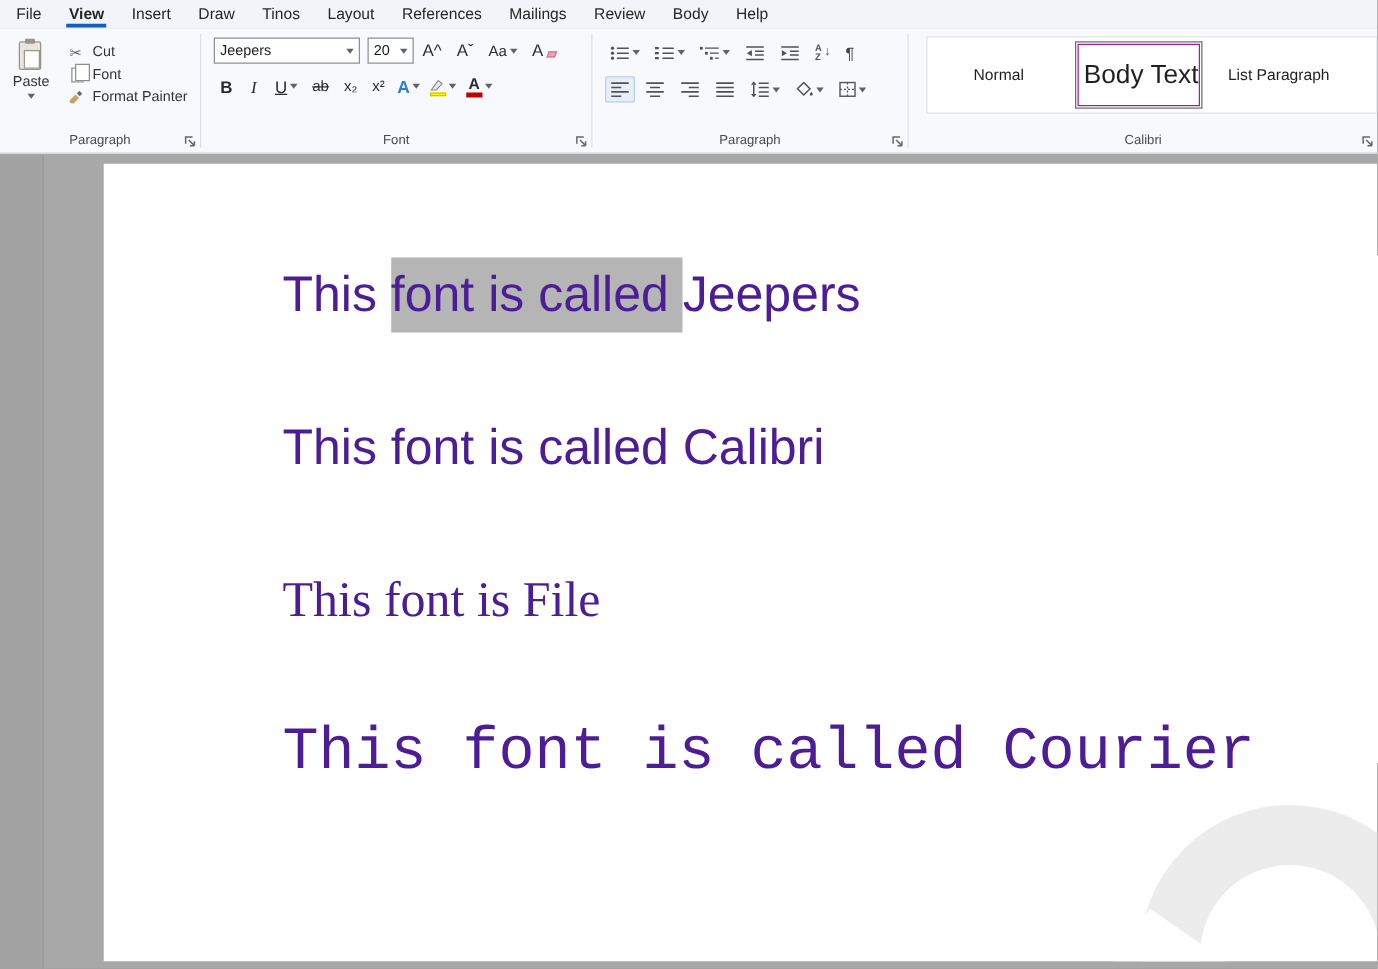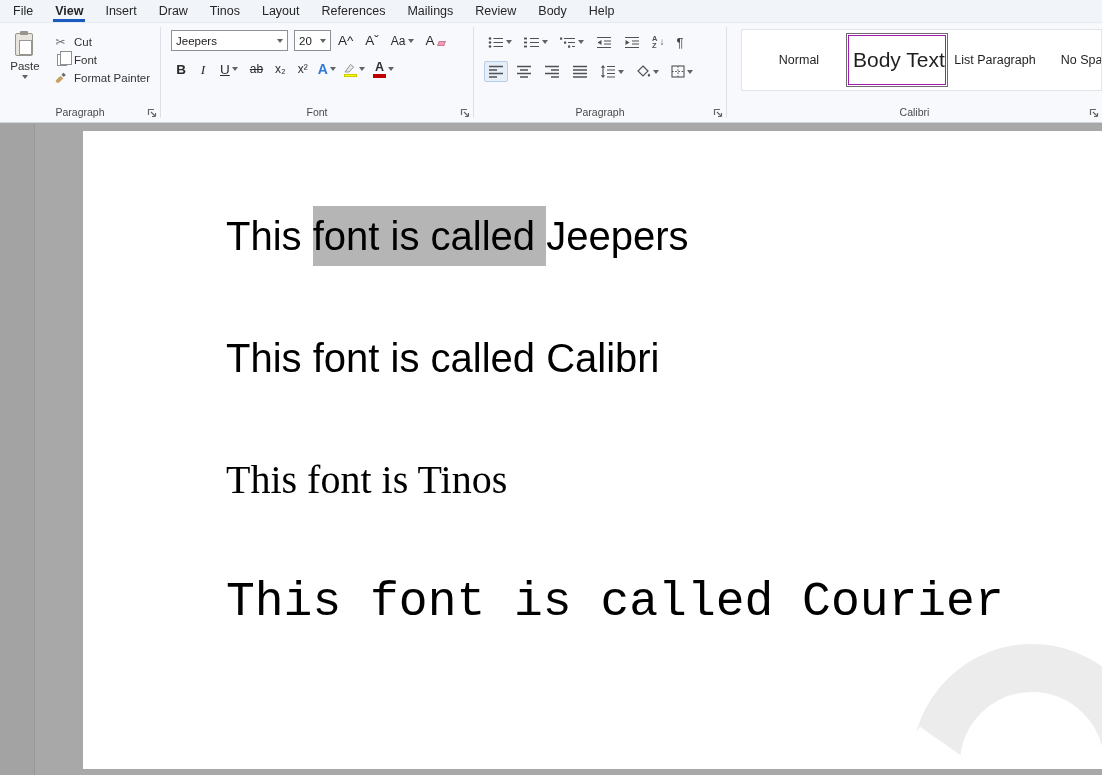--- a/index.html
+++ b/index.html
@@ -90,35 +90,35 @@
           border:1px solid transparent; border-radius:2px; }
   .pbtn.active { background:#e6eef8; border-color:#b9cde8; }
   .pilcrow { font-size:13px; color:#444; line-height:13px; }
   .saz { display:flex; flex-direction:column; font-size:7.5px; line-height:7px;
          font-weight:700; color:#515151; }
   .sarrow { font-size:10px; color:#515151; line-height:10px; }
 
   
   .g-styles { flex:1; min-width:0; }
   .g-styles .gc { padding:6px 0 0 14px; }
-  .gallery { display:flex; gap:0; background:#ffffff; border:1px solid #e1e4e9;
+  .gallery { display:flex; gap:14px; background:#ffffff; border:1px solid #e1e4e9;
              padding:3px 8px; height:62px; align-items:center; overflow:hidden; }
   .scard { min-width:98px; max-width:98px; height:50px; display:flex; align-items:center;
            justify-content:center; white-space:nowrap; overflow:hidden; color:#1f1f1f;
            font-size:12.5px; flex:none; }
   .scard.sel { border:1px solid #a21caf; outline:1px solid #6e6e6e; outline-offset:1.5px;
                justify-content:flex-start; padding:0 4px; font-size:21px; }
 
   
   .doc-area { position:absolute; top:124px; left:0; right:0; bottom:0; background:#a8a8a8; }
   .gutter { position:absolute; left:0; top:0; bottom:0; width:35px; background:#a3a3a3;
             border-right:1px solid #979797; }
   .page { position:absolute; left:83px; top:7px; right:0; height:638px; background:#fff;
           overflow:hidden; padding:75px 0 0 143px; }
-  .line { font-size:40px; color:#000000; line-height:60px; margin-bottom:62px;
+  .line { font-size:40px; color:#4c1d95; line-height:60px; margin-bottom:62px;
           white-space:nowrap; }
   .f-sans  { font-family:"Liberation Sans","DejaVu Sans",sans-serif; }
   .f-serif { font-family:"Liberation Serif","DejaVu Serif",serif; }
   .f-mono  { font-family:"Liberation Mono","DejaVu Sans Mono",monospace; font-size:48px; }
   .sel-text { background:#b5b5b5; padding:8px 0; }
   .watermark { position:absolute; right:-50px; bottom:-115px; width:240px; height:240px;
                border:48px solid #ececec; border-radius:50%; }
   .watermark::before { content:""; position:absolute; left:-70px; top:60px; width:110px;
                        height:70px; background:#fff; transform:rotate(35deg); }
 
@@ -441,18 +441,18 @@
       </div>
     </section>
   </div>
 
   <div class="doc-area">
     <div class="gutter"></div>
     <div class="page">
       <div class="watermark"></div>
       <p class="line f-sans"><span>This </span><span class="sel-text">font is called </span><span>Jeepers</span></p>
       <p class="line f-sans">This font is called Calibri</p>
-      <p class="line f-serif">This font is Tinos</p>
+      <p class="line f-serif">This font is File</p>
       <p class="line f-mono">This font is called Courier</p>
     </div>
   </div>
 
 </div>
 
 </body></html>

